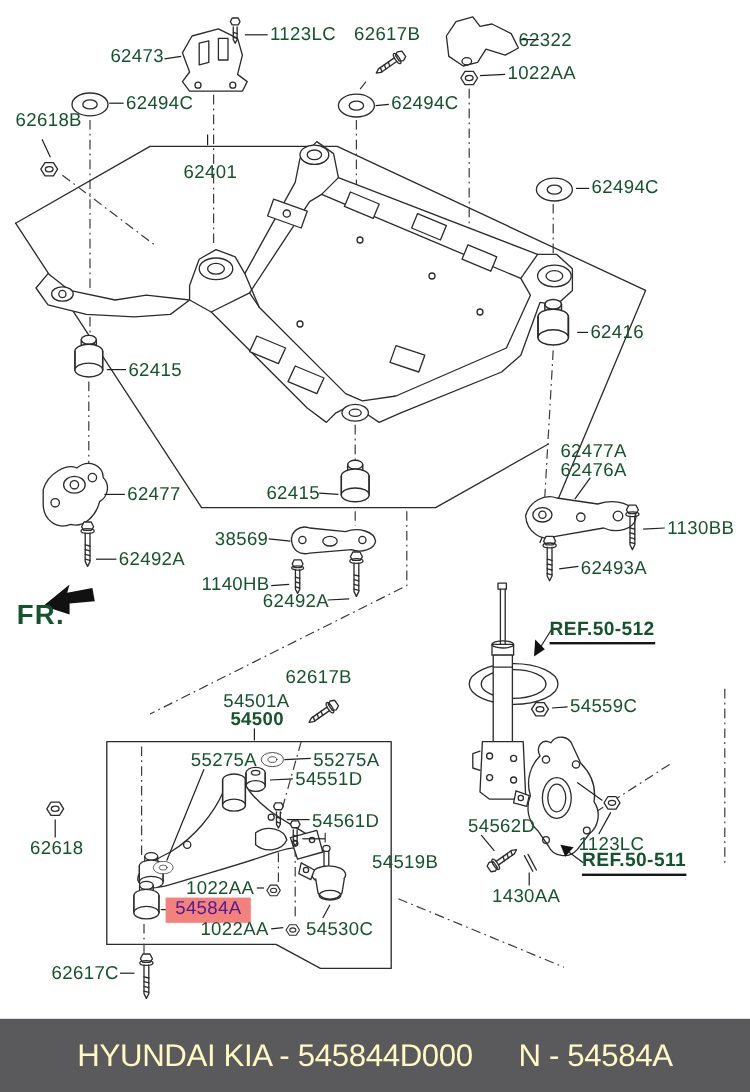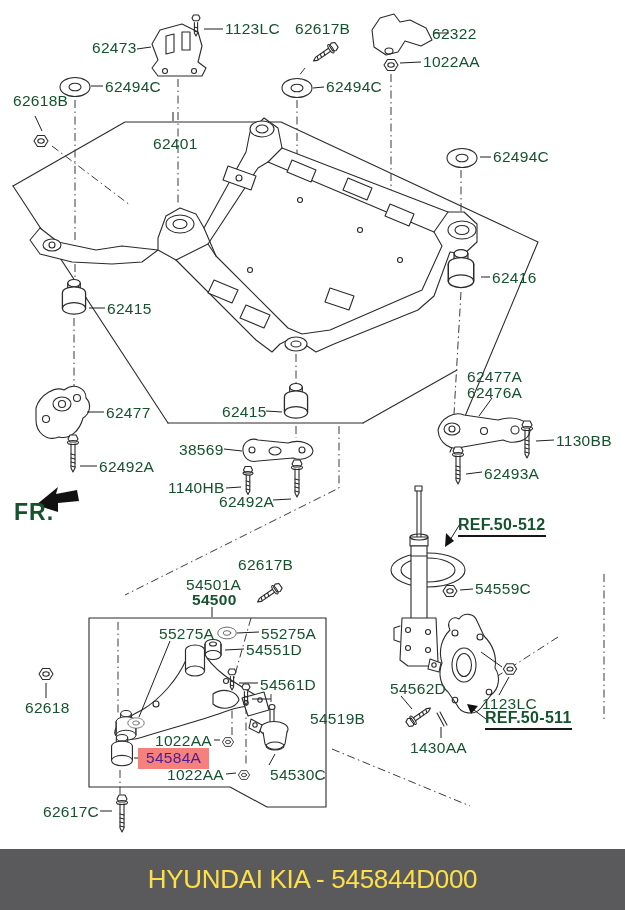--- a/index.html
+++ b/index.html
@@ -320,21 +320,22 @@
       <div class="lbl" style="left: 260px; top: 677px;">54561D</div>
       <div class="lbl" style="left: 390px; top: 681px;">54562D</div>
       <div class="lbl" style="left: 273px; top: 711px; padding-left: 37px;">54519B</div>
       <div class="lbl" style="left: 482px; top: 696px;">1123LC</div>
       <div class="lbl" style="left: 25px; top: 700px;">62618</div>
       <div class="lbl bold-underline" style="left: 485px; top: 710px;">REF.50-511</div>
       <div class="lbl" style="left: 155px; top: 733px;">1022AA</div>
       <div class="lbl" style="left: 410px; top: 740px;">1430AA</div>
       <div class="lbl highlight" style="left: 138px; top: 748px; background: rgb(244, 129, 124); color: #4c1d95;">54584A</div>
       <div class="lbl" style="left: 167px; top: 767px;">1022AA</div>
-      <div class="lbl" style="left: 270px; top: 767px;">54530C</div>
+      <div class="lbl" style="left: 255px; top: 767px;">54530C</div>
       <div class="lbl" style="left: 43px; top: 804px;">62617C</div>
     </div>
 
-<div class="footer" style="background: rgb(90, 90, 92); color: #fde047;">
+<div class="footer" style="background: rgb(90, 90, 92); color: #fef9c3;">
   <span>HYUNDAI  KIA - 545844D000</span>
+  <span>N - 54584A</span>
 </div>
 
 </div>
 
 </body></html>

